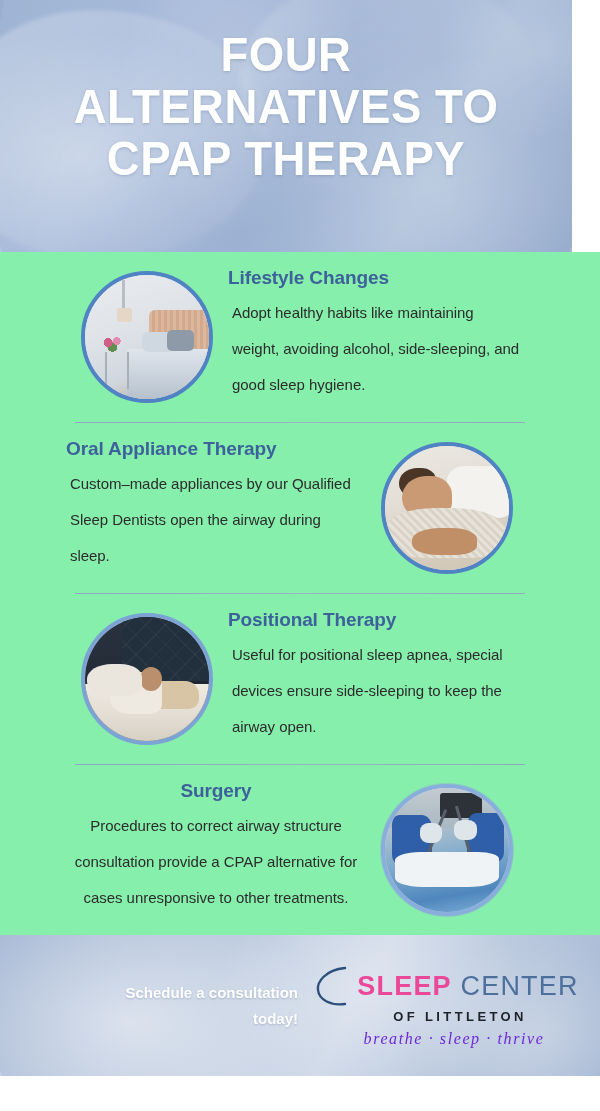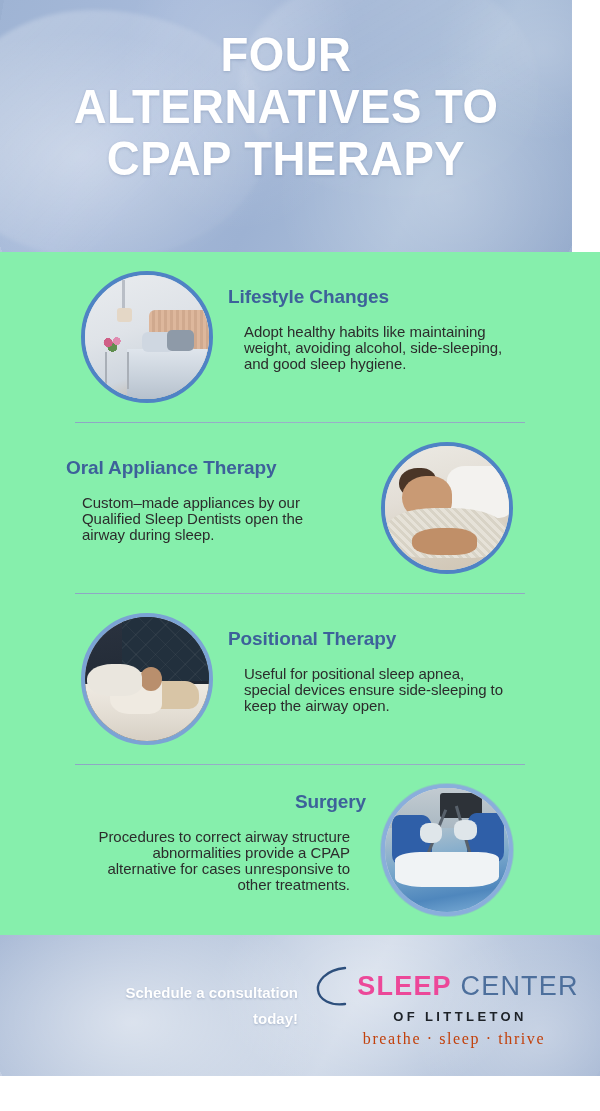--- a/index.html
+++ b/index.html
@@ -268,37 +268,37 @@
     flex: 1 1 auto;
     padding-right: 72px;
     padding-left: 6px;
   }
   .section.img-right .text-col {
     padding-right: 6px;
     padding-left: 66px;
   }
   .section.img-left .text-col { text-align: left; }
   .section.align-left .text-col  { text-align: left; }
-  .section.align-right .text-col { text-align: right; }
+  .section.align-right .text-col { text-align: center; }
 
   .sec-heading {
     color: #3d619a;
     font-size: 19px;
     font-weight: bold;
     line-height: 22px;
     margin: 0 0 6px 0;
     letter-spacing: -0.1px;
   }
   .section.align-right .sec-heading,
   .section.img-right .sec-heading { }
   .sec-body {
     color: #2c2c2c;
     font-size: 15px;
-    line-height: 16px;
-    margin: 16px;
+    line-height: 36px;
+    margin: 4px;
     letter-spacing: -0.05px;
   }
 
   .divider {
     position: relative;
     width: 450px;
     height: 1px;
     margin: 0 auto;
     background: linear-gradient(90deg,#8ea6c4,#9bb0c9 50%,#93a8c3);
   }
@@ -377,22 +377,23 @@
     font-size: 13px;
     letter-spacing: 3.4px;
     color: #1d2228;
     font-weight: bold;
     margin-top: 1px;
     margin-left: 26px;
     line-height: 16px;
   }
   .logo-tag {
     font-family: "Liberation Serif", serif;
+    font-style: italic;
     font-size: 16px;
-    color: #c2410c;
+    color: #6d28d9;
     letter-spacing: 1.6px;
     margin-top: 5px;
     margin-left: 14px;
     line-height: 18px;
   }
 </style>
 </head>
 <body>
 
 <div class="infographic">
@@ -489,21 +490,21 @@
               <div class="tool1"></div>
                 <div class="tool2"></div>
               <div class="handL"></div>
                 <div class="handR"></div>
               <div class="drape"></div>
             </div>
           </div>
         </div>
         <div class="text-col">
           <p class="sec-heading">Surgery</p>
-          <p class="sec-body">Procedures to correct airway structure abnormalities provide a CPAP alternative for cases unresponsive to other treatments.</p>
+          <p class="sec-body">Procedures to correct airway structure consultation provide a CPAP alternative for cases unresponsive to other treatments.</p>
         </div>
       </div>
     </div>
 
   </div>
 
   <div class="footer">
     <div class="footer-bg"></div>
     <div class="footer-content">
       <div class="cta">

